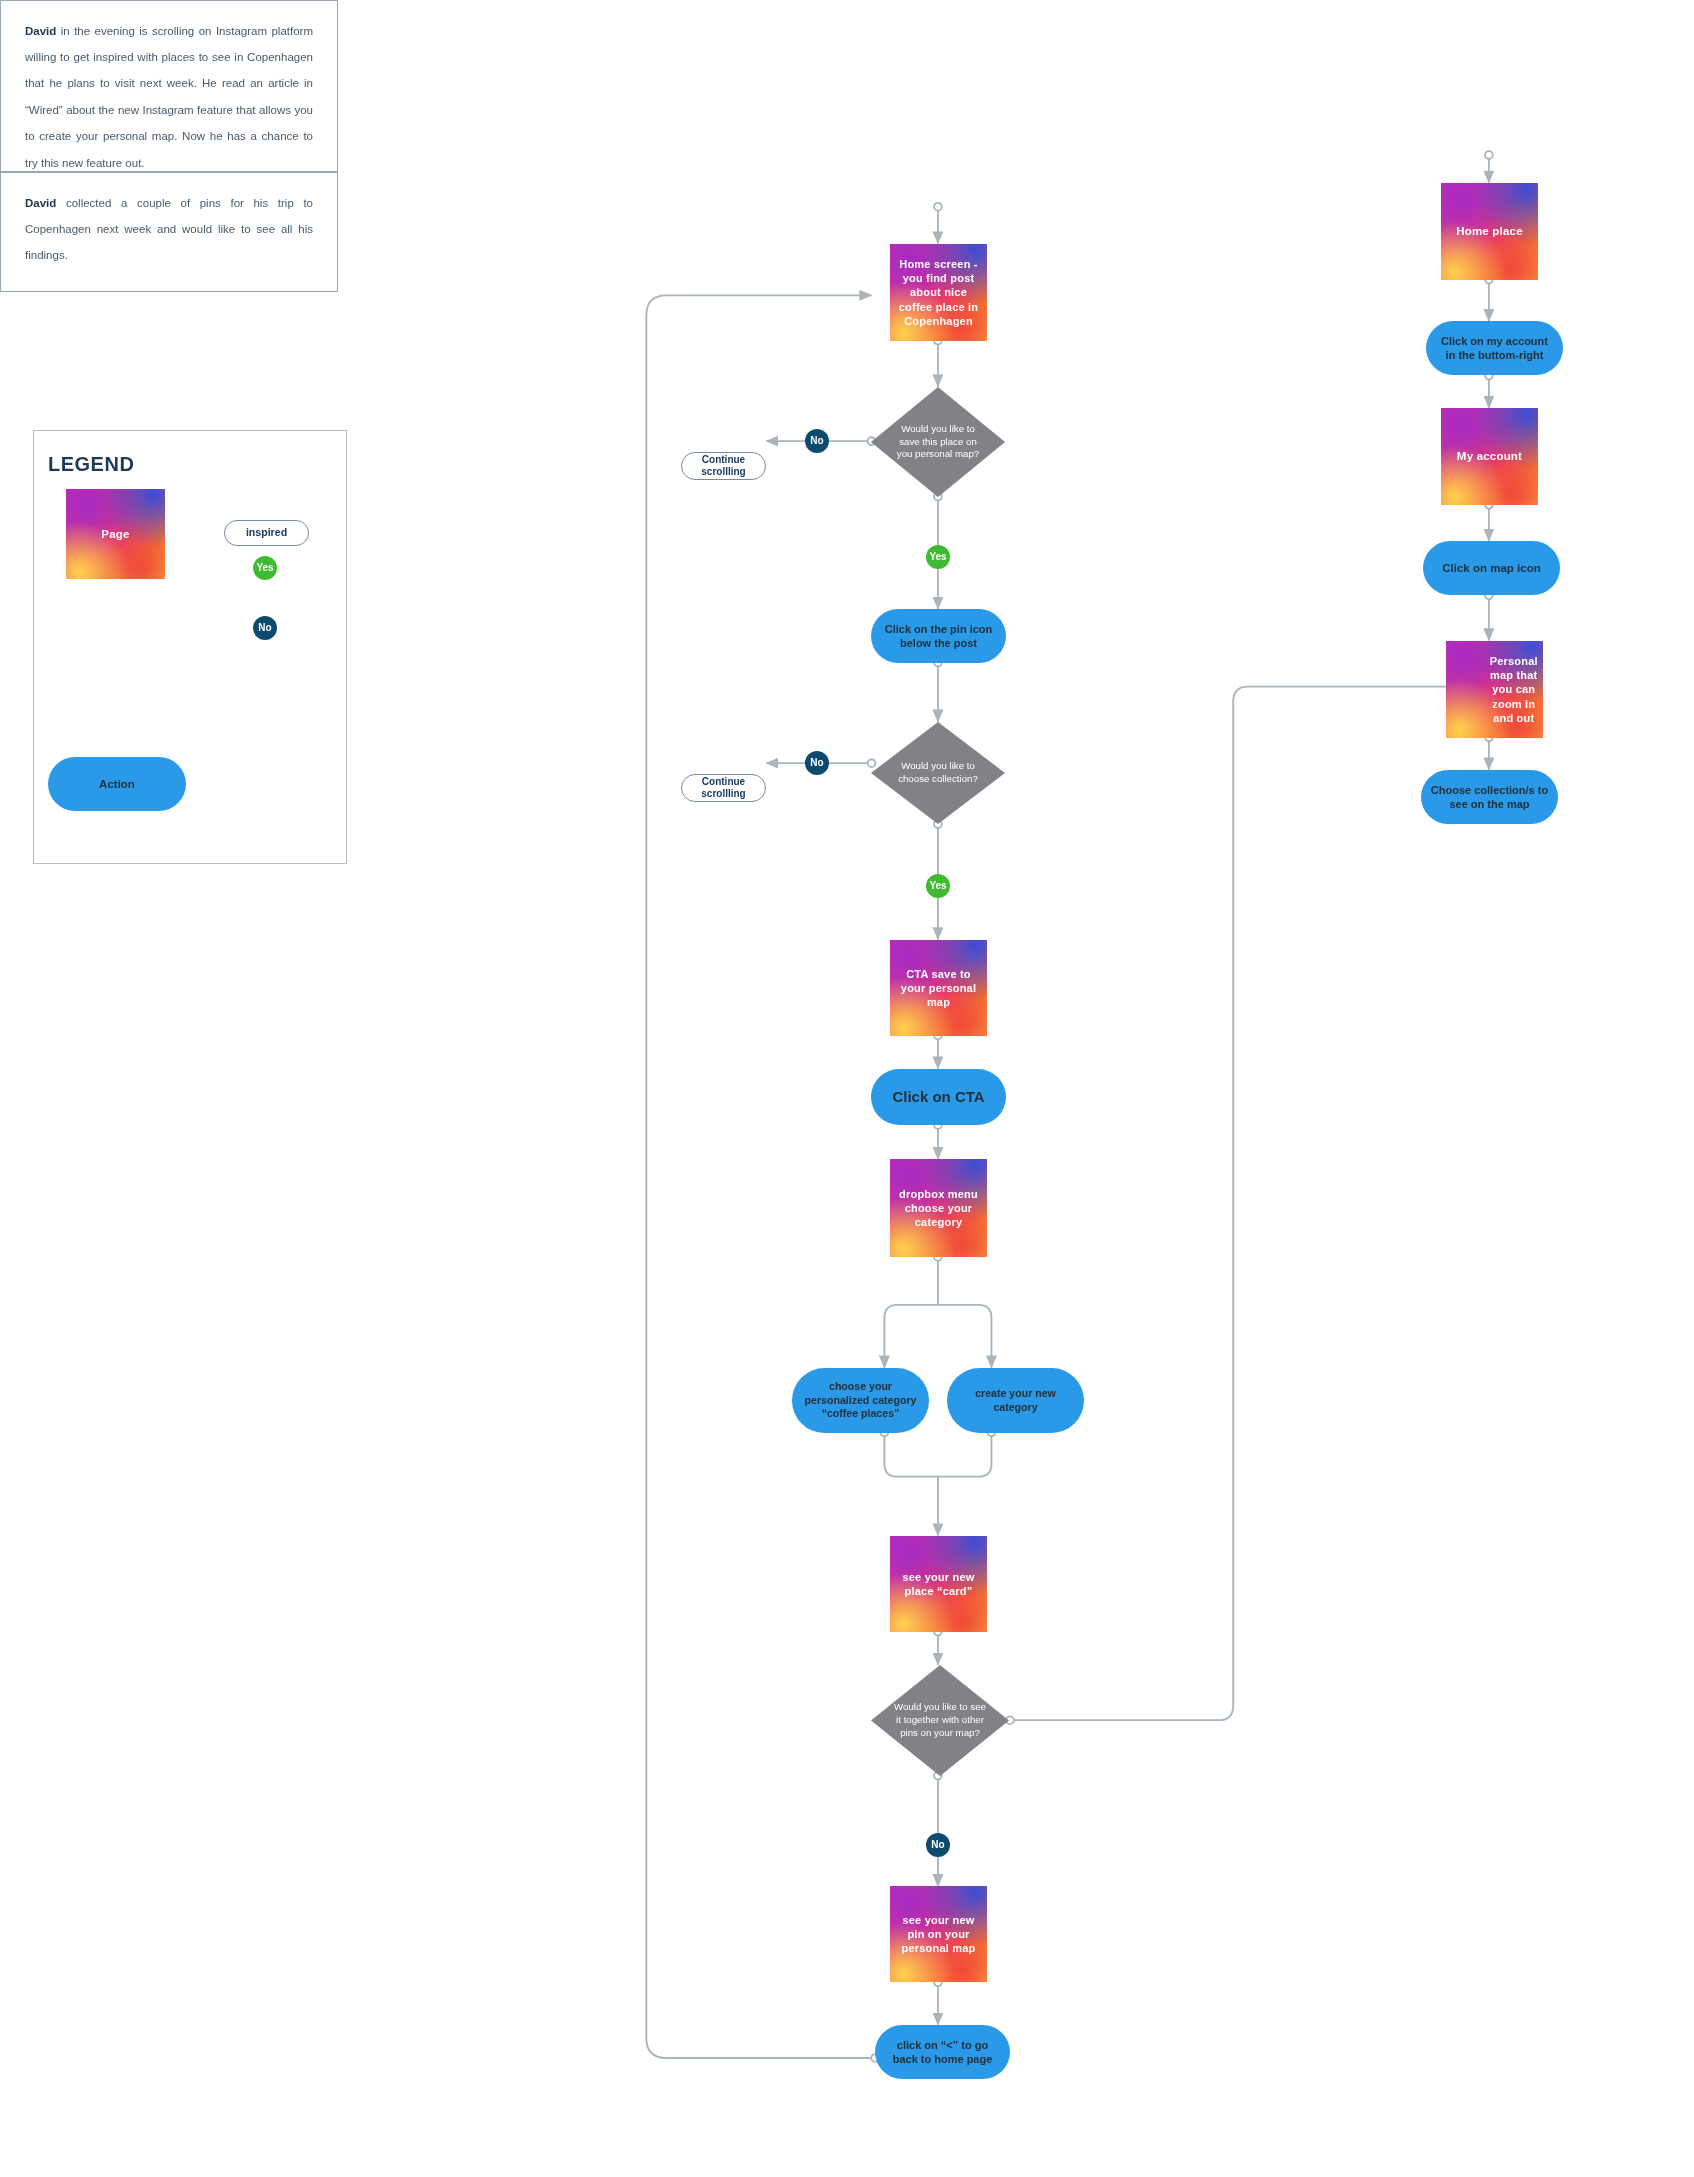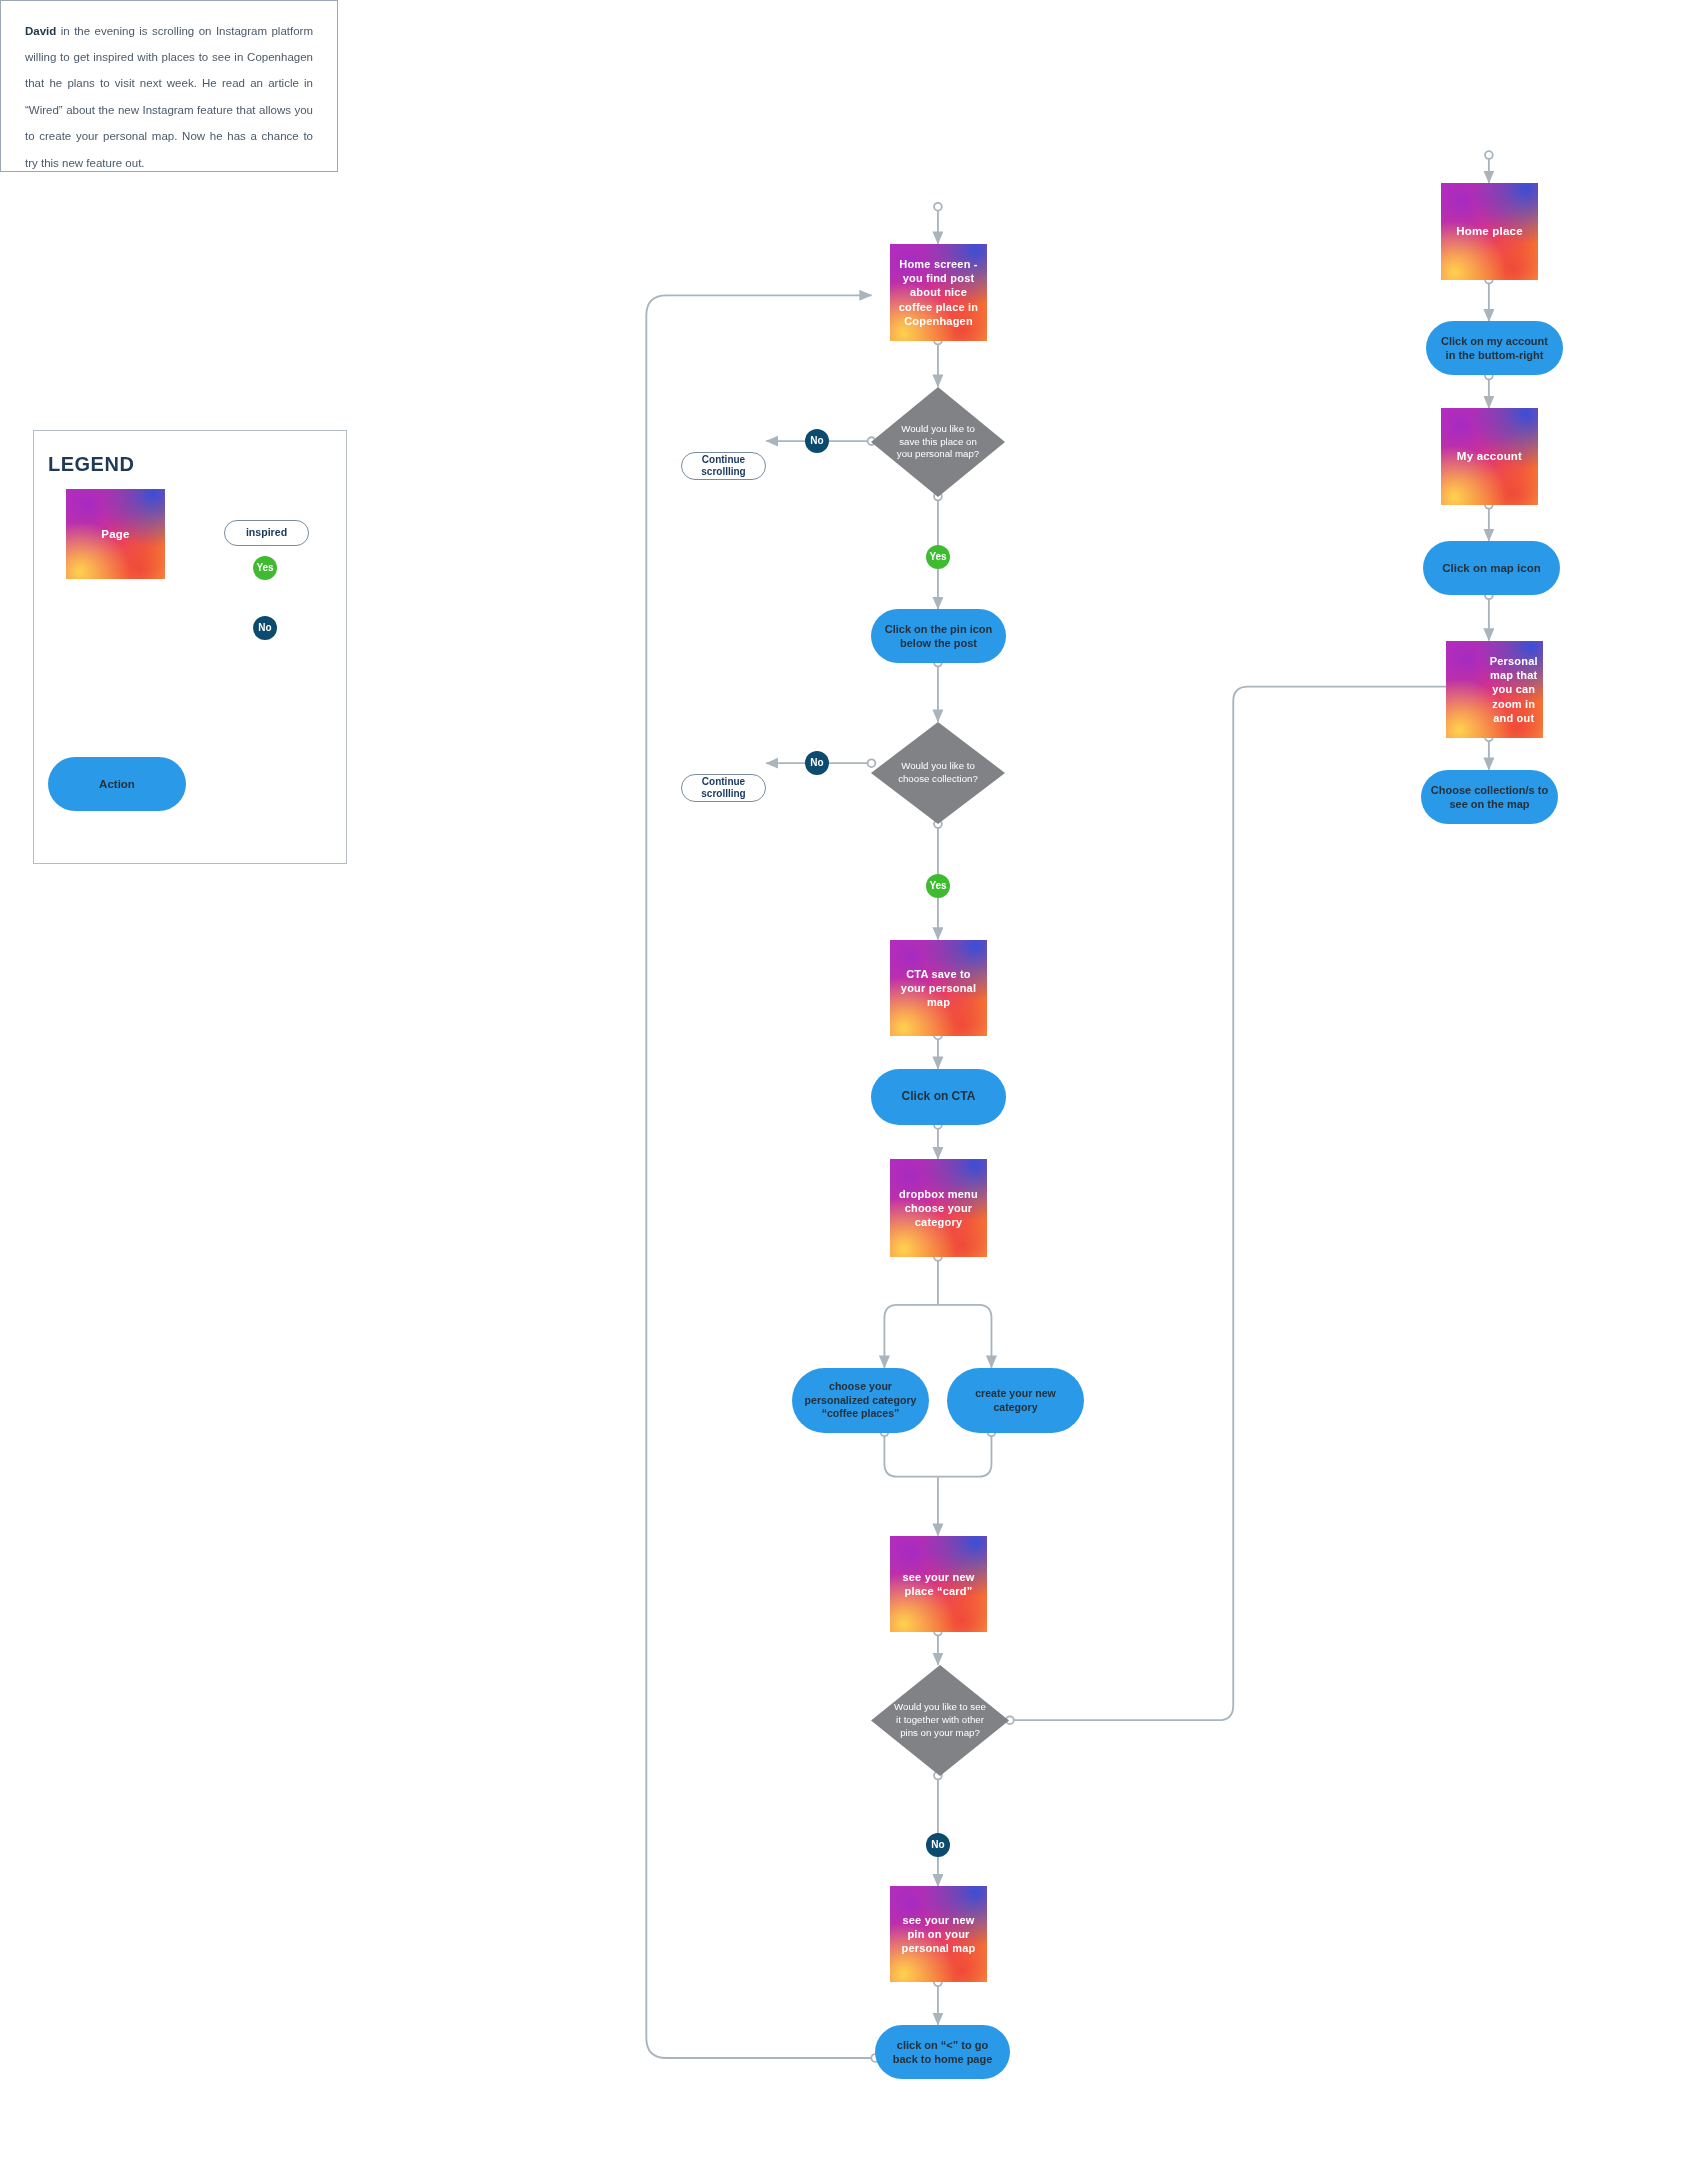--- a/index.html
+++ b/index.html
@@ -231,20 +231,23 @@
   </div>
 
   <div class="badge badge-no" style="left:253px; top:616px; width:24px; height:24px;">
     <span>No</span>
   </div>
 
   <div class="note" style="left:772px; top:35px; width:338px; height:172px;">
     <b>David</b><span> in the evening is scrolling on Instagram platform willing to get inspired with places to see in Copenhagen that he plans to visit next week. He read an article in “Wired” about the new Instagram feature that allows you to create your personal map. Now he has a chance to try this new feature out.</span>
   </div>
 
+  <div class="note" style="left:1320px; top:35px; width:338px; height:120px;">
+    <b>David</b><span> collected a couple of pins for his trip to Copenhagen next week and would like to see all his findings.</span>
+  </div>
 
   <div class="node page" style="left:890px; top:244px; width:97px; height:97px; font-size:11px;">
     <span>Home screen - you find post about nice coffee place in Copenhagen</span>
   </div>
 
   <div class="diamond-wrap" style="left:871px; top:387px; width:134px; height:110px;">
     <div class="diamond-shape"></div>
     <div class="diamond-label" style="font-size:9.7px;">Would you like to save this place on you personal map?</div>
   </div>
 
@@ -278,21 +281,21 @@
   </div>
 
   <div class="badge badge-yes" style="left:926px; top:874px; width:24px; height:24px;">
     <span>Yes</span>
   </div>
 
   <div class="node page" style="left:890px; top:940px; width:97px; height:96px; font-size:11px;">
     <span>CTA save to your personal map</span>
   </div>
 
-  <div class="node action" style="left:871px; top:1069px; width:135px; height:56px; font-size:12px;">
+  <div class="node action" style="left:871px; top:1069px; width:135px; height:56px; font-size:15px;">
     <span>Click on CTA</span>
   </div>
 
   <div class="node page" style="left:890px; top:1159px; width:97px; height:98px; font-size:11px;justify-content:center;">
     <span>dropbox menu  choose your category</span>
   </div>
 
   <div class="node action" style="left:792px; top:1368px; width:137px; height:65px; font-size:10.6px;">
     <span>choose your personalized category “coffee places”</span>
   </div>

